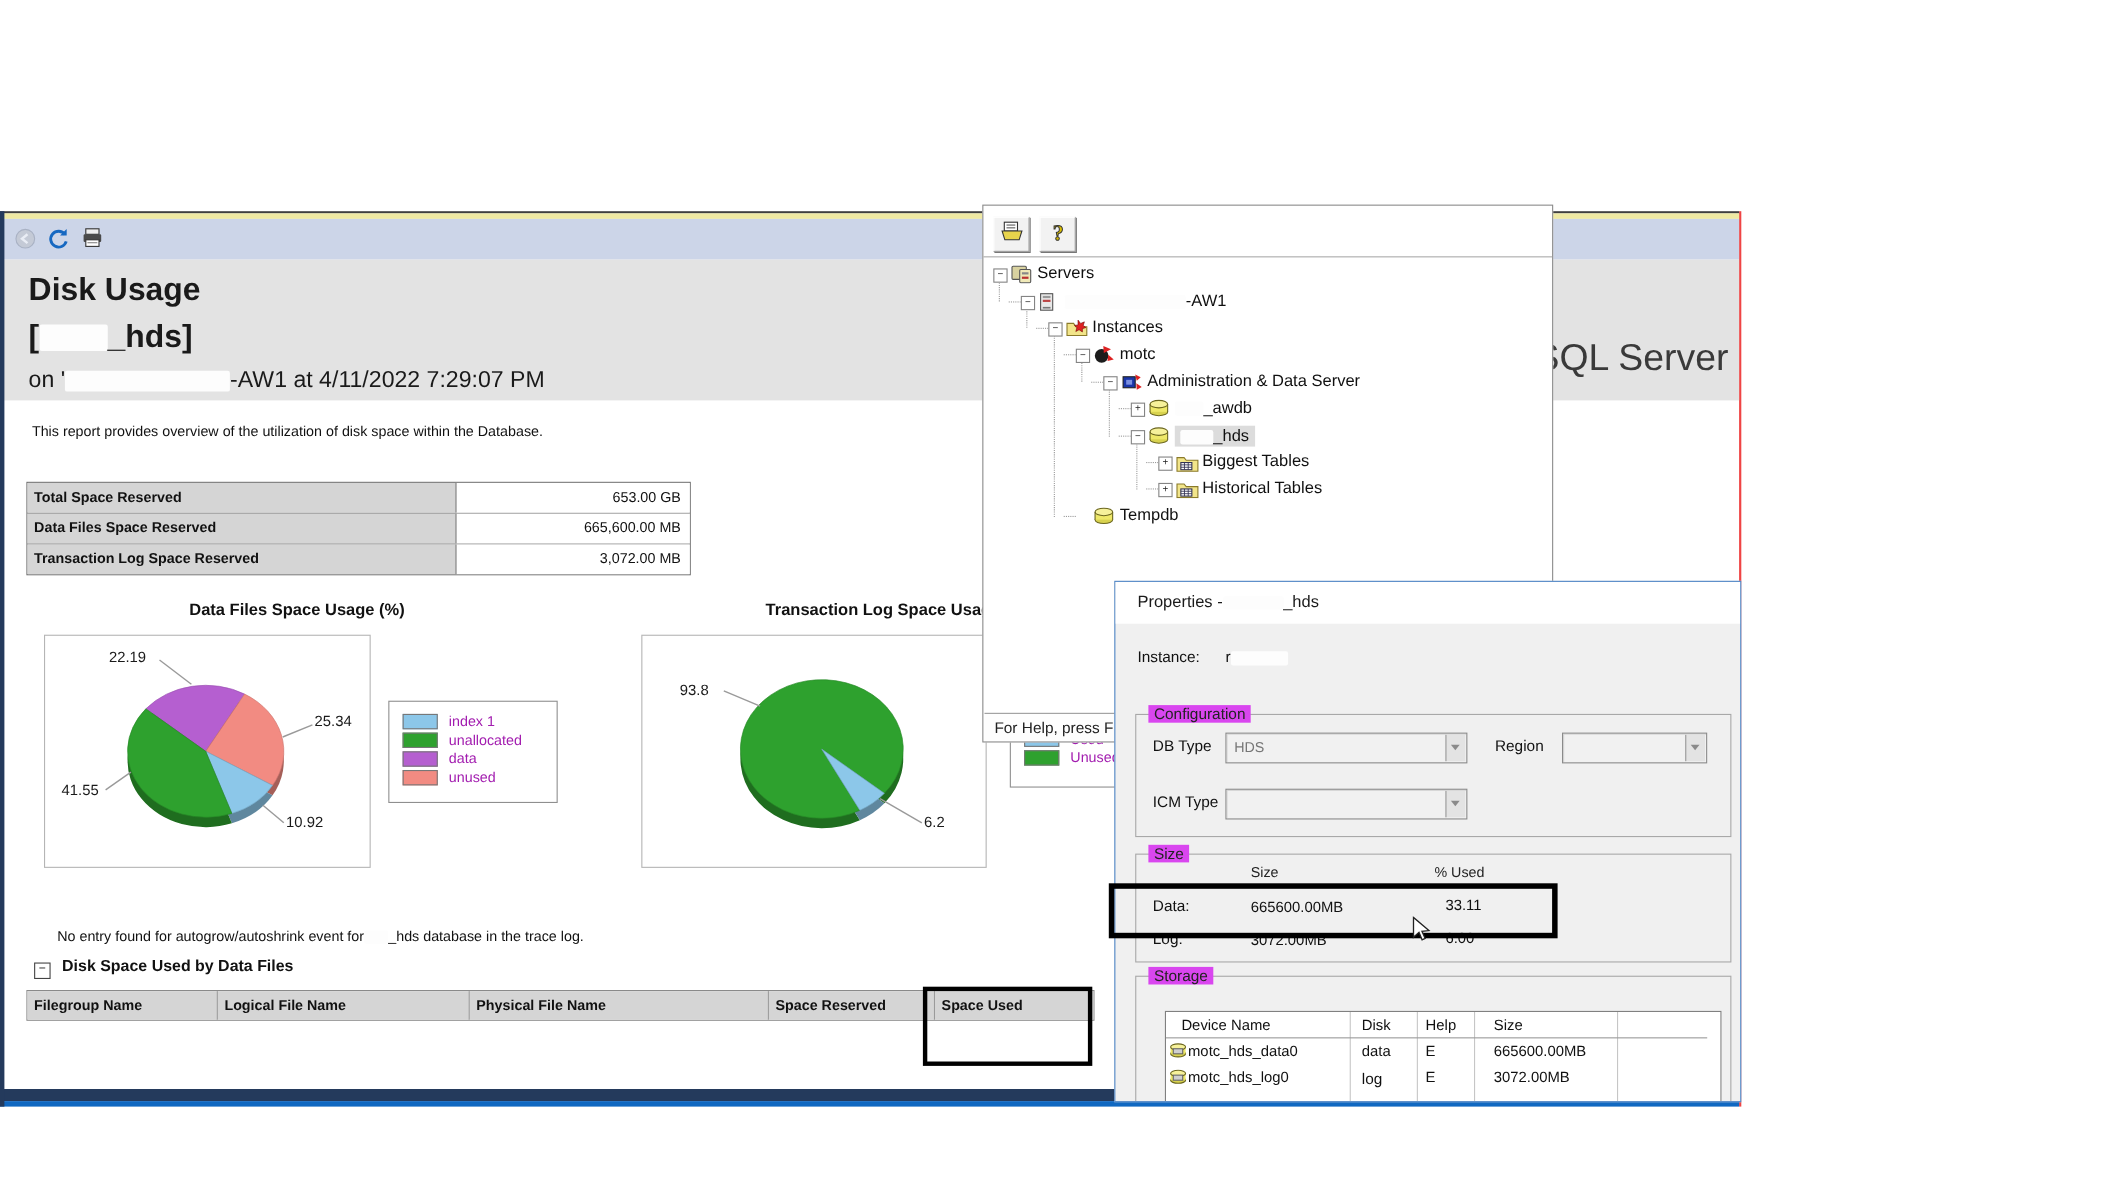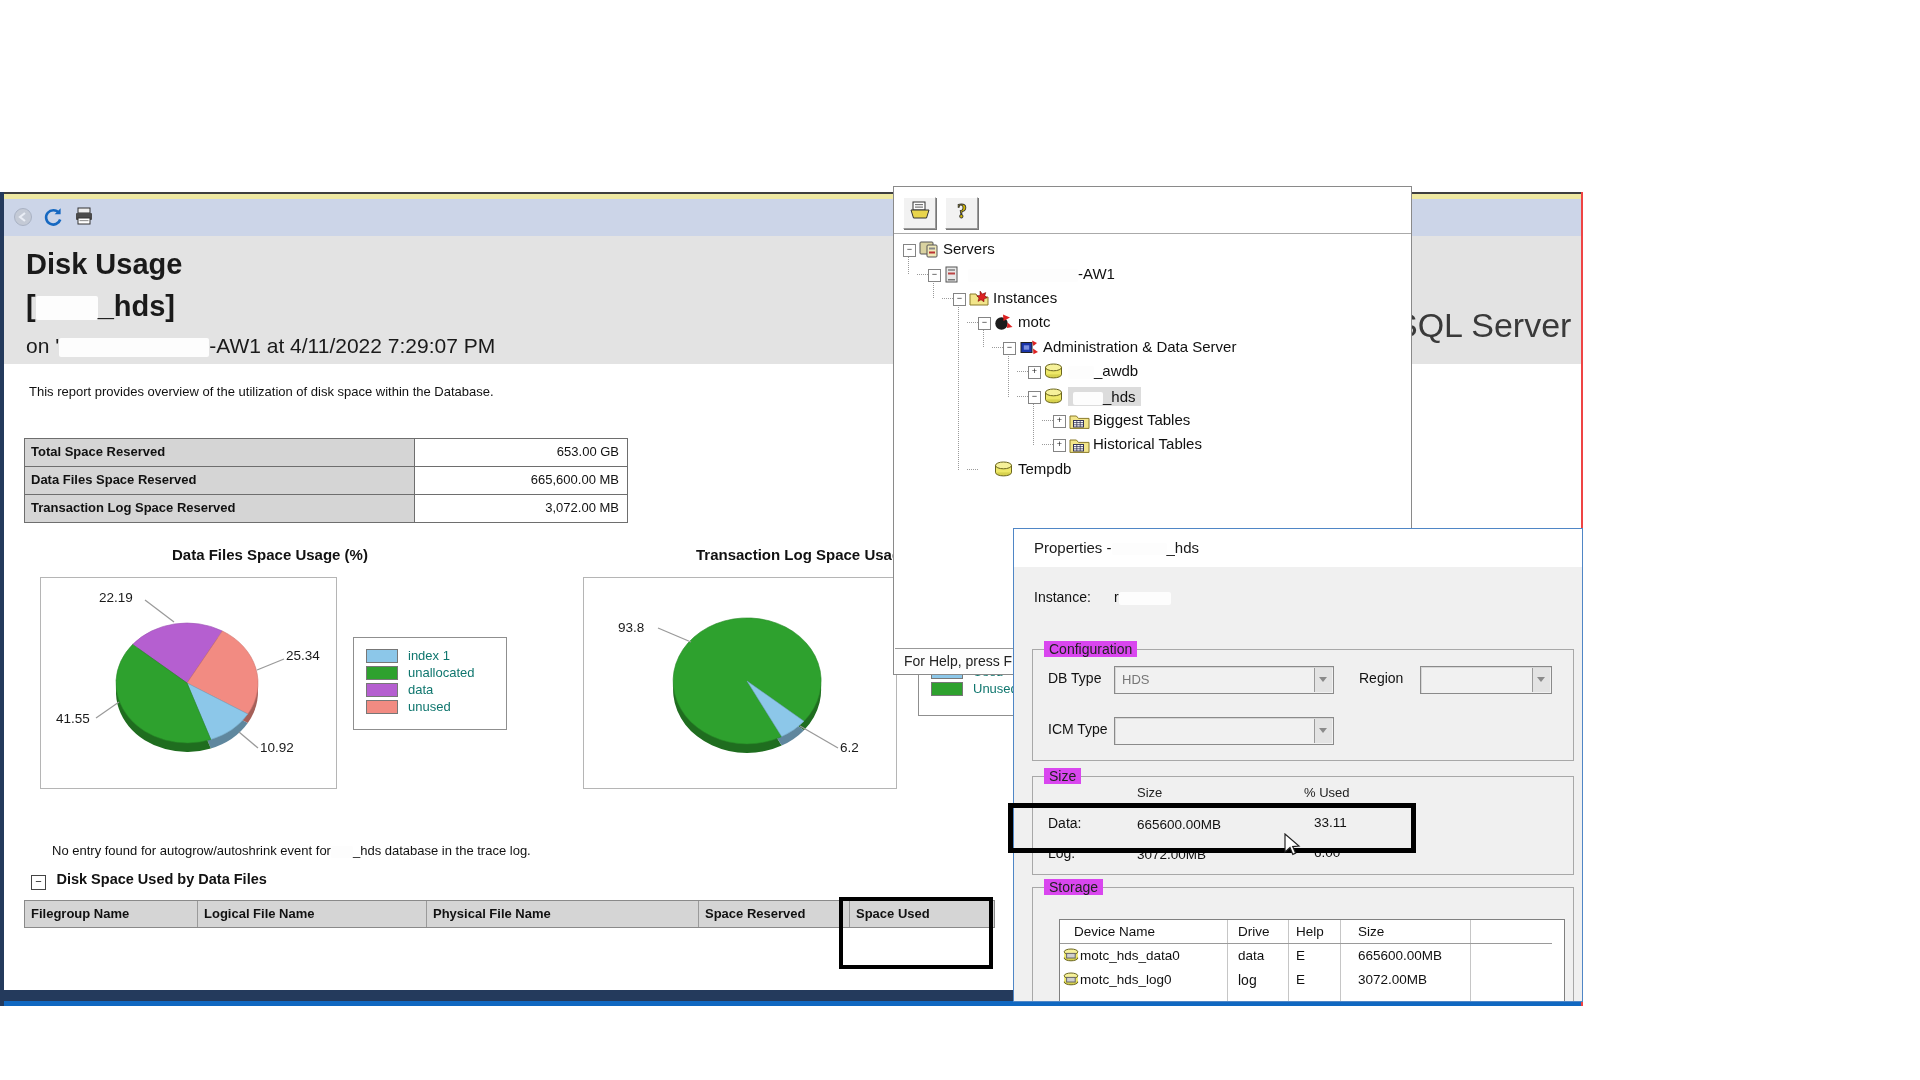--- a/index.html
+++ b/index.html
@@ -23,21 +23,21 @@
   .svalue{width:213px;background:#fff;font-size:13px;text-align:right;padding:5px 8px 0 0;box-sizing:border-box;border-left:1px solid #6e6e6e;}
   .ftable{position:absolute;border:1px solid #8a8a8a;}
   .frow{display:flex;}
   .fcell{box-sizing:border-box;font-size:13px;padding:5px 0 0 6px;border-left:1px solid #9a9a9a;overflow:hidden;white-space:nowrap;}
   .fcell:first-child{border-left:none;}
   .fhead .fcell{background:#d5d5d5;font-weight:bold;height:26px;}
   .fdata .fcell{background:#fff;height:28px;border-top:1px solid #9a9a9a;}
   .legendbox{position:absolute;background:#fff;border:1px solid #8f8f8f;}
   .litem{display:flex;align-items:center;height:17px;padding-left:12px;}
   .lswatch{width:30px;height:12px;border:1px solid #777;margin-right:10px;}
-  .llabel{font-size:13px;color:#0f766e;}
+  .llabel{font-size:13px;color:#a21caf;}
   .toolbtn{position:absolute;width:31px;height:30px;background:#f2f2f2;border:1px solid #9a9a9a;
            border-top-color:#fff;border-left-color:#fff;box-shadow:1px 1px 0 #777;display:flex;align-items:center;justify-content:center;}
   .sthead{font-size:13px;color:#222;}
 </style>
 </head>
 <body>
 
 <div id="canvas">
 
   <div class="abs" id="report-window" style="left:0;top:192px;width:1581px;height:814px;background:#fff;border-right:2px solid #ef4444;">
@@ -348,21 +348,21 @@
     <div class="gbox" style="left:18px;top:358px;width:540px;height:140px;">
       <span class="glabel">Storage</span>
     </div>
     <div class="abs" id="storage-table" style="left:45px;top:390px;width:492px;height:84px;background:#fff;border:1px solid #808080;padding-left:12px;">
         <div style="position: absolute; left: 167px; top: 0px; width: 1px; height: 84px; background: rgb(198, 198, 198);"></div>
         <div style="position: absolute; left: 228px; top: 0px; width: 1px; height: 84px; background: rgb(198, 198, 198);"></div>
         <div style="position: absolute; left: 280px; top: 0px; width: 1px; height: 84px; background: rgb(198, 198, 198);"></div>
         <div style="position: absolute; left: 410px; top: 0px; width: 1px; height: 84px; background: rgb(198, 198, 198);"></div>
         <div style="position: absolute; left: 0px; top: 23px; width: 492px; height: 1px; background: rgb(154, 154, 154);"></div>
         <span style="position: absolute; left: 14px; top: 4px; font-size: 13.5px;">Device Name</span>
-        <span style="position: absolute; left: 178px; top: 4px; font-size: 13.5px;">Drive</span>
+        <span style="position: absolute; left: 178px; top: 4px; font-size: 13.5px;">Disk</span>
         <span style="position: absolute; left: 236px; top: 4px; font-size: 13.5px;">Help</span>
         <span style="position: absolute; left: 298px; top: 4px; font-size: 13.5px;">Size</span>
         <span style="position: absolute; left: 3px; top: 28px;"><svg width="16" height="14">
             <ellipse cx="8" cy="10" rx="6.8" ry="2.8" fill="#d8d24f" stroke="#6b661f"></ellipse>
             <rect x="1.2" y="3.8" width="13.6" height="6" fill="#eee868"></rect>
             <ellipse cx="8" cy="3.8" rx="6.8" ry="2.8" fill="#f6f19a" stroke="#6b661f"></ellipse>
             <rect x="3.6" y="5.4" width="8.6" height="4.6" fill="#cfcfcf" stroke="#666"></rect>
           </svg></span>
         <span style="position: absolute; left: 20px; top: 28px; font-size: 13.5px; white-space: nowrap;">motc_hds_data0</span>
         <span style="position: absolute; left: 178px; top: 28px; font-size: 13.5px; white-space: nowrap;">data</span>

